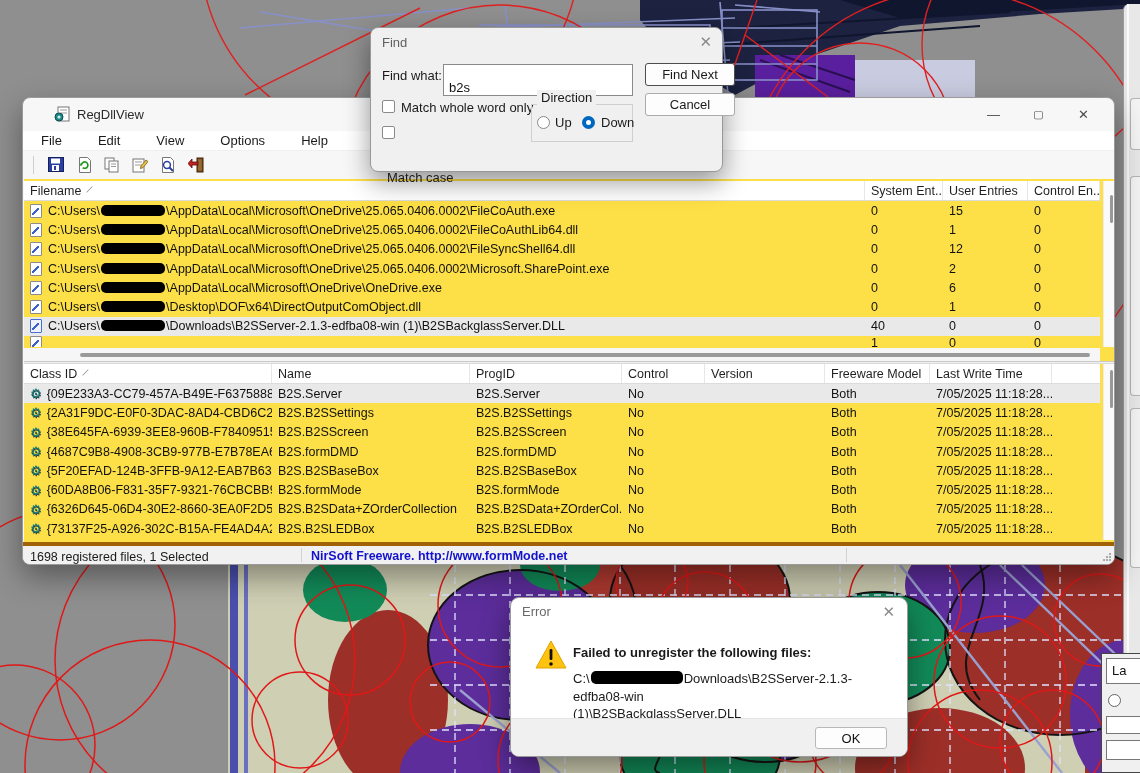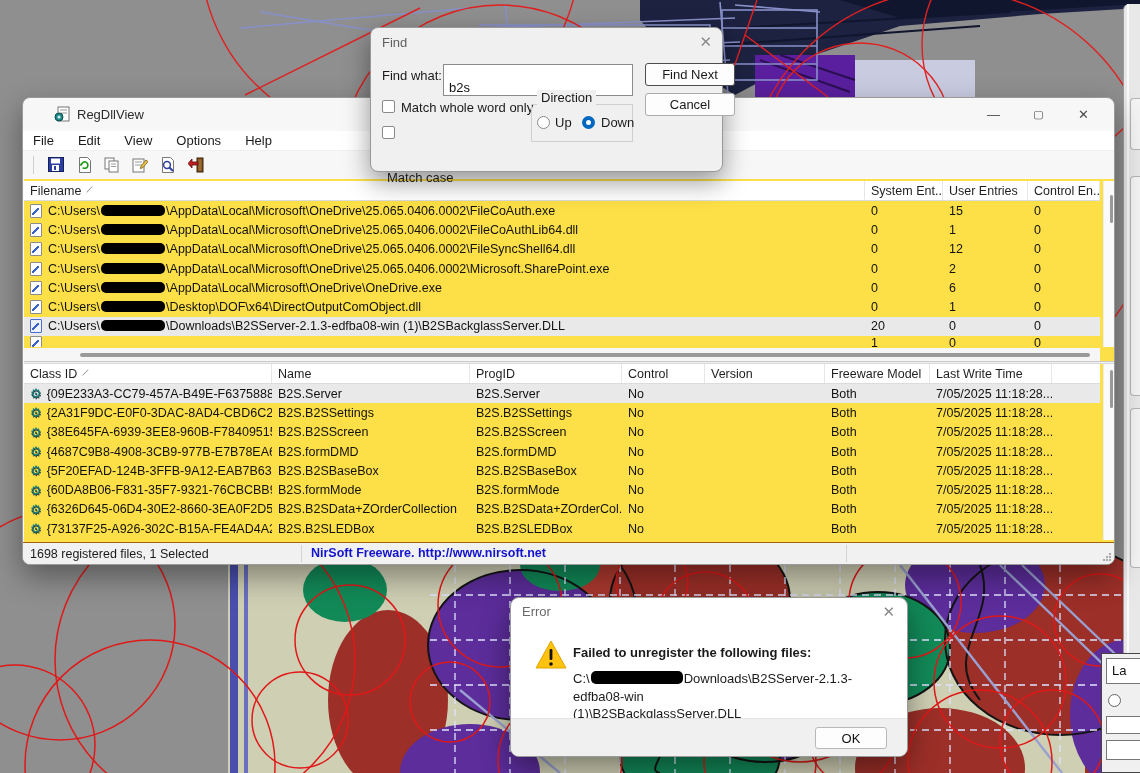--- a/index.html
+++ b/index.html
@@ -25,21 +25,21 @@
   
   .regwin{position:absolute;left:22px;top:97px;width:1093px;height:468px;background:#f7f7f7;
           border:1px solid #9a9a9a;border-radius:8px;box-shadow:0 12px 30px rgba(0,0,0,.38);z-index:2;overflow:hidden;}
   .titlebar{position:absolute;left:0;top:0;right:0;height:33px;}
   .title-text{position:absolute;left:54px;top:9px;font-size:13px;color:#2b2b2b;}
   .appicon{position:absolute;left:31px;top:8px;width:17px;height:17px;}
   .wincontrols{position:absolute;right:8px;top:0;height:33px;display:flex;}
   .wc-btn{width:45px;height:33px;display:flex;align-items:center;justify-content:center;
           color:#4a4a4a;font-size:13px;}
   .menubar{position:absolute;left:0;top:33px;right:0;height:20px;background:#fff;display:flex;
-           align-items:center;gap:4px;font-size:13px;border-bottom:1px solid #f0f0f0;}
+           align-items:center;padding-left:8px;gap:16px;font-size:13px;border-bottom:1px solid #f0f0f0;}
   .menu-item{padding:2px 10px;color:#1a1a1a;}
   .toolbar{position:absolute;left:0;top:53px;right:0;height:27px;background:#f7f7f7;display:flex;
            align-items:center;padding-left:10px;gap:8px;}
   .tb-sep{width:1px;height:18px;background:#cfcfcf;margin-right:4px;}
   .tb-btn{width:20px;height:18px;display:flex;align-items:center;justify-content:center;}
   .listarea{position:absolute;left:1px;top:81px;width:1094px;bottom:22px;background:#fde047;}
 
   .hdr-row{display:flex;height:20px;border-bottom:1px solid #dcdcdc;background:#fff;font-size:12.5px;color:#1f1f1f;}
   .hdr-cell{padding:3px 0 0 6px;border-right:1px solid #e7e7e7;white-space:nowrap;overflow:hidden;position:relative;}
   .sort-mark{position:absolute;top:3px;margin-left:8px;color:#8a8a8a;font-size:10px;transform:rotate(12deg);display:inline-block;}
@@ -54,21 +54,21 @@
                 background:linear-gradient(135deg,transparent 40%,#3a62c8 40%,#3a62c8 60%,transparent 60%);}
   .ficon.selicon{border-color:#4a6fd0;background:#eef2ff;}
   .gicon{color:#0e7d7d;font-size:13px;margin-right:5px;flex:none;line-height:1;text-shadow:0.5px 0.5px 0 #333;}
   .redact{display:inline-block;height:11px;width:64px;background:#000;border-radius:5px;vertical-align:-1px;margin:0 1px;}
   .redact.big{width:92px;height:13px;}
   .hscroll{position:absolute;left:0;height:13px;background:#f6f6f6;}
   .hthumb{position:absolute;top:5px;height:4px;background:#9a9a9a;border-radius:2px;}
   .vscroll{position:absolute;width:15px;background:#fafafa;border-left:1px solid #ececec;}
   .vthumb{position:absolute;left:6px;width:3px;background:#999;border-radius:2px;}
   .pane-sep{position:absolute;left:0;right:0;height:3px;background:#f0f0f0;border-top:1px solid #c9c9c9;border-bottom:1px solid #d9d9d9;}
-  .statusbar{position:absolute;left:0;right:0;bottom:0;height:22px;background:#f1f1f1;border-top:1px solid #a16207;font-size:12.5px;}
+  .statusbar{position:absolute;left:0;right:0;bottom:0;height:22px;background:#f1f1f1;border-top:4px solid #a16207;font-size:12.5px;}
   .sb-left{position:absolute;left:7px;top:4px;color:#1a1a1a;}
   .sb-sep{position:absolute;top:2px;bottom:2px;width:1px;background:#d2d2d2;}
   .sb-link{position:absolute;left:288px;top:3px;font-weight:bold;color:#1212cf;font-size:12.5px;}
   .grip{position:absolute;right:2px;bottom:2px;width:10px;height:10px;
         background:radial-gradient(circle at 8px 2px,#aaa 1px,transparent 1.6px),
                    radial-gradient(circle at 5px 5px,#aaa 1px,transparent 1.6px),
                    radial-gradient(circle at 8px 5px,#aaa 1px,transparent 1.6px),
                    radial-gradient(circle at 2px 8px,#aaa 1px,transparent 1.6px),
                    radial-gradient(circle at 5px 8px,#aaa 1px,transparent 1.6px),
                    radial-gradient(circle at 8px 8px,#aaa 1px,transparent 1.6px);}
@@ -383,21 +383,21 @@
             </div>
             <div class="cell uc1">0</div>
             <div class="cell uc2">1</div>
             <div class="cell uc3">0</div>
           </div>
           <div class="lrow sel">
             <div class="cell uc0">
               <span class="ficon selicon"></span>
               <span>C:\Users\<span class="redact"></span>\Downloads\B2SServer-2.1.3-edfba08-win (1)\B2SBackglassServer.DLL</span>
             </div>
-            <div class="cell uc1">20</div>
+            <div class="cell uc1">40</div>
             <div class="cell uc2">0</div>
             <div class="cell uc3">0</div>
           </div>
           <div class="lrow" style="height: 11px; overflow: hidden; align-items: flex-start;">
             <div class="cell uc0">
               <span class="ficon"></span>
             </div>
             <div class="cell uc1">1</div>
             <div class="cell uc2">0</div>
             <div class="cell uc3">0</div>
@@ -527,21 +527,21 @@
           </div>
         </div>
       <div class="vscroll" style="right:0;top:185px;height:176px;">
         <div class="vthumb" style="top:6px;height:38px;"></div>
       </div>
     </div>
 
     <div class="statusbar">
       <span class="sb-left">1698 registered files, 1 Selected</span>
       <div class="sb-sep" style="left:278px;"></div>
-      <a class="sb-link">NirSoft Freeware.  http://www.nirsoft.net</a>
+      <a class="sb-link">NirSoft Freeware.  http://www.formMode.net</a>
       <div class="sb-sep" style="left:823px;"></div>
       <div class="grip"></div>
     </div>
   </div>
 
   <div class="finddlg">
     <span class="dlg-title">Find</span>
     <span class="dlg-close">✕</span>
     <span class="fw-label">Find what:</span>
     <div class="fw-input">b2s</div>

